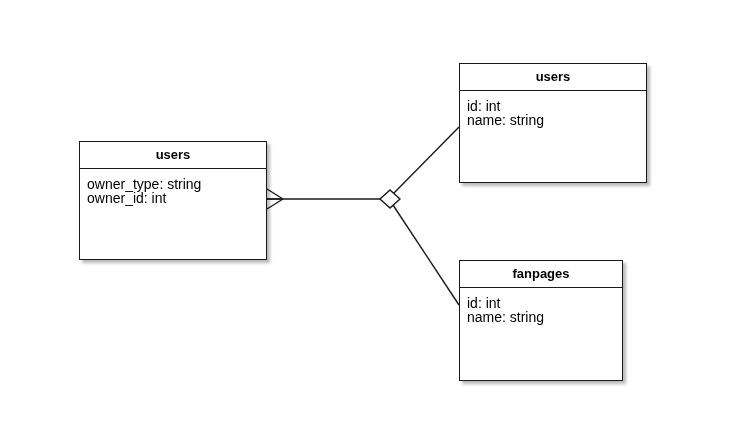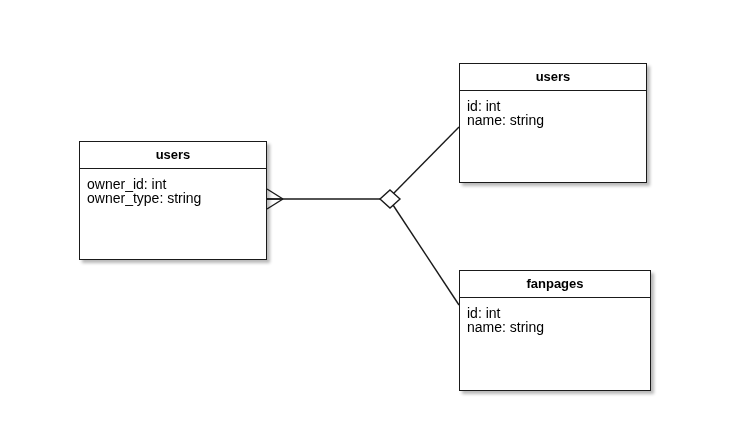--- a/index.html
+++ b/index.html
@@ -51,21 +51,21 @@
     background: #ffffff;
   }
   .attr {
     font-size: 14px;
     line-height: 14px;
     color: #000000;
     white-space: nowrap;
   }
   #posts-entity  { left: 79px;  top: 141px; width: 188px; height: 119px; }
   #users-entity  { left: 459px; top: 63px;  width: 188px; height: 120px; }
-  #fanpages-entity { left: 459px; top: 260px; width: 192px; height: 121px; margin-top: 10px; }
+  #fanpages-entity { left: 459px; top: 260px; width: 164px; height: 121px; }
 </style>
 </head>
 <body>
 
 <div id="canvas">
 
   <svg id="edges" viewBox="0 0 754 438" xmlns="http://www.w3.org/2000/svg">
 
     <line x1="267" y1="199" x2="383" y2="199" stroke="#1a1a1a" stroke-width="1.4"></line>
 
@@ -78,22 +78,22 @@
     <line x1="393" y1="194" x2="459" y2="127" stroke="#1a1a1a" stroke-width="1.4"></line>
 
     <line x1="393" y1="205" x2="459" y2="305" stroke="#1a1a1a" stroke-width="1.4"></line>
 
     <polygon points="390,190 400,199 390,208 380,199" fill="#ffffff" stroke="#1a1a1a" stroke-width="1.4"></polygon>
   </svg>
 
   <div class="entity" id="posts-entity">
     <div class="entity-header">users</div>
     <div class="entity-body">
+      <div class="attr">owner_type: string</div>
       <div class="attr">owner_id: int</div>
-      <div class="attr">owner_type: string</div>
     </div>
   </div>
 
   <div class="entity" id="users-entity">
     <div class="entity-header">users</div>
     <div class="entity-body">
       <div class="attr">id: int</div>
       <div class="attr">name: string</div>
     </div>
   </div>

